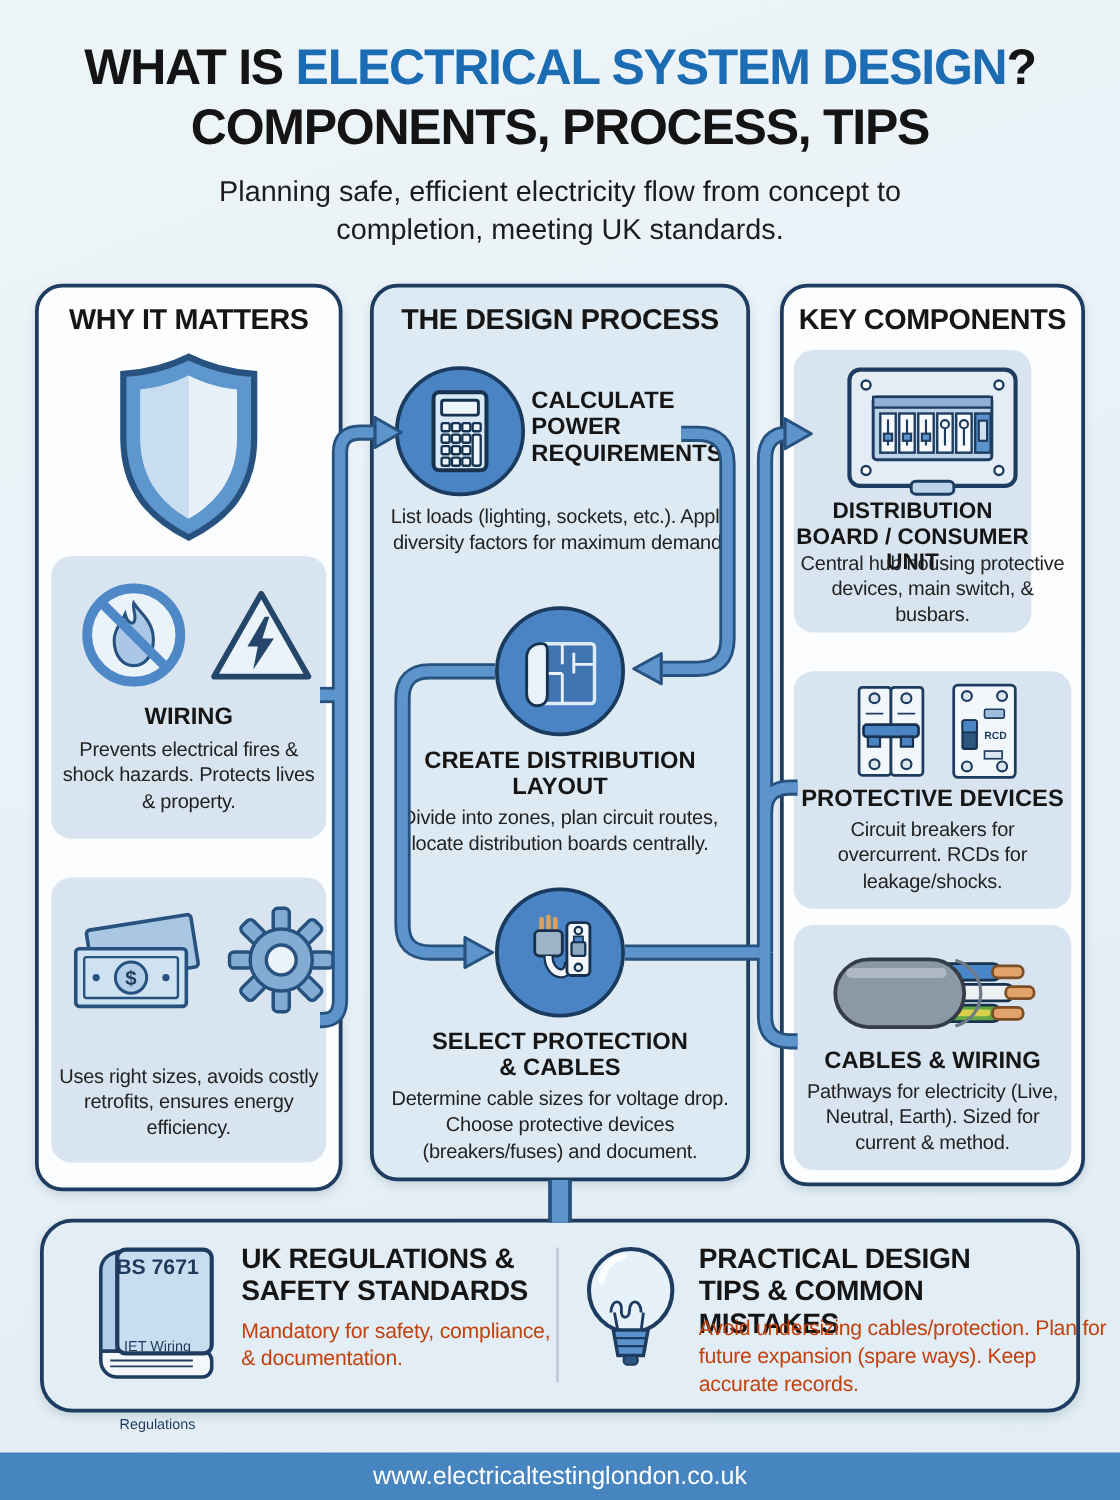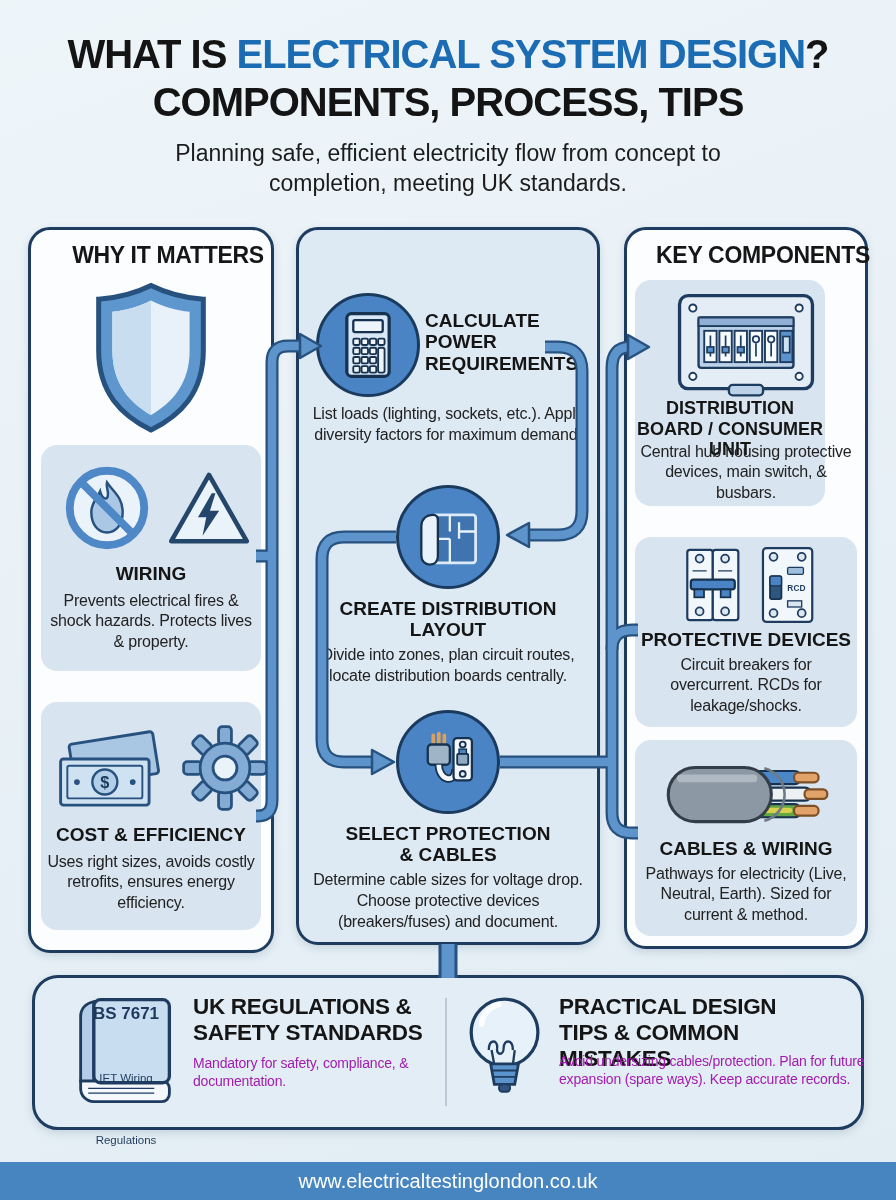--- a/index.html
+++ b/index.html
@@ -6,35 +6,35 @@
   #canvas{position:relative;width:896px;height:1200px;overflow:hidden;
     background:linear-gradient(160deg,#eef5f9 0%,#e7f0f6 55%,#e1ecf3 100%);
     font-family:"Liberation Sans",sans-serif;color:#191919;}
   .abs{position:absolute;}
   
   .h1{width:896px;text-align:center;font-weight:800;font-size:40px;letter-spacing:-1px;color:#141414;white-space:nowrap;}
   .h1 .hl{color:#1b6cb3;}
   .subtitle{left:118px;top:138px;width:660px;text-align:center;font-size:23px;font-weight:500;line-height:1.32;color:#1c1c1c;}
   
   .col{position:absolute;border:3px solid #1e3c5f;border-radius:22px;box-sizing:border-box;
-       box-shadow:0 3px 8px rgba(30,60,95,.15);padding-left:17px;}
+       box-shadow:0 3px 8px rgba(30,60,95,.15);}
   .col-light{background:#fbfdfe;}
   .col-mid{background:#dde9f3;}
   .colhead{width:100%;text-align:center;font-size:23px;font-weight:800;letter-spacing:-0.3px;color:#161616;}
   .card{position:absolute;background:#d8e4ef;border-radius:16px;box-sizing:border-box;}
   .cardtitle{position:absolute;width:100%;text-align:center;font-weight:800;font-size:19px;color:#151515;}
   .cardbody{position:absolute;text-align:center;font-size:16px;line-height:1.28;letter-spacing:-0.2px;color:#222;}
   .pcircle{position:absolute;width:104px;height:104px;border-radius:50%;background:#4a84c4;
      border:3.5px solid #1a3a5e;box-sizing:border-box;display:flex;align-items:center;justify-content:center;}
   .steptitle{position:absolute;font-weight:800;font-size:19px;line-height:1.13;color:#151515;}
   .stepbody{position:absolute;text-align:center;font-size:16px;line-height:1.3;letter-spacing:-0.2px;color:#222;}
   .bottombox{position:absolute;left:32px;top:975px;width:832px;height:155px;background:#e3edf5;
      border:3px solid #1e3c5f;border-radius:26px;box-sizing:border-box;box-shadow:0 3px 8px rgba(30,60,95,.15);}
   .bigtitle{position:absolute;font-weight:800;font-size:22.5px;line-height:1.15;letter-spacing:-0.3px;color:#151515;}
-  .bigbody{position:absolute;font-size:14px;line-height:1.32;letter-spacing:-0.2px;color:#a21caf;}
+  .bigbody{position:absolute;font-size:17px;line-height:1.32;letter-spacing:-0.2px;color:#c2410c;}
   .booktext{position:absolute;left:50px;top:26px;width:82px;text-align:center;color:#1d3a5c;}
   .booktext .bt1{font-size:17px;font-weight:800;margin-bottom:2px;}
   .booktext .btl{font-size:11.5px;font-weight:400;line-height:13.5px;margin-top:48px;}
   .divider{position:absolute;left:410px;top:20px;width:2px;height:108px;background:#bcc9d6;}
   .footer{position:absolute;left:0;top:1162px;width:896px;height:38px;background:#4785c1;}
   .footer span{display:block;width:100%;text-align:center;line-height:38px;color:#ffffff;font-size:20px;font-weight:500;}
   svg{display:block;}
 </style>
 </head>
 <body>
@@ -97,26 +97,26 @@
             <rect x="43" y="5" width="14" height="20" rx="4" transform="rotate(135 50 50)"></rect>
             <rect x="43" y="5" width="14" height="20" rx="4" transform="rotate(180 50 50)"></rect>
             <rect x="43" y="5" width="14" height="20" rx="4" transform="rotate(225 50 50)"></rect>
             <rect x="43" y="5" width="14" height="20" rx="4" transform="rotate(270 50 50)"></rect>
             <rect x="43" y="5" width="14" height="20" rx="4" transform="rotate(315 50 50)"></rect>
           </g>
           <circle cx="50" cy="50" r="27" fill="#84abd3" stroke="#27517e" stroke-width="3"></circle>
           <circle cx="50" cy="50" r="13" fill="#eaf2fa" stroke="#27517e" stroke-width="3"></circle>
         </svg>
       </span>
-      <div class="cardtitle" style="top:122px;">COST &amp; EFFICIENCY</div>
       <div class="cardbody" style="left:4px;top:150px;width:212px;">Uses right sizes, avoids costly retrofits, ensures energy efficiency.</div>
     </div>
   </div>
 
   <div class="col col-mid" style="left:296px;top:227px;width:304px;height:718px;">
+    <div class="abs colhead" style="top:12px;">THE DESIGN PROCESS</div>
 
     <div class="pcircle" style="left:17px;top:63px;">
       <span>
         <svg width="92" height="92" viewBox="0 0 100 100">
           <rect x="27" y="16" width="46" height="68" rx="5" fill="#d9e8f6" stroke="#16324f" stroke-width="3.5"></rect>
           <rect x="34" y="23" width="32" height="13" rx="2" fill="#edf4fb" stroke="#16324f" stroke-width="2.5"></rect>
           <g fill="#edf4fb" stroke="#16324f" stroke-width="2">
             <rect x="34" y="43" width="7" height="7" rx="1.5"></rect>
               <rect x="43" y="43" width="7" height="7" rx="1.5"></rect>
               <rect x="52" y="43" width="7" height="7" rx="1.5"></rect>

